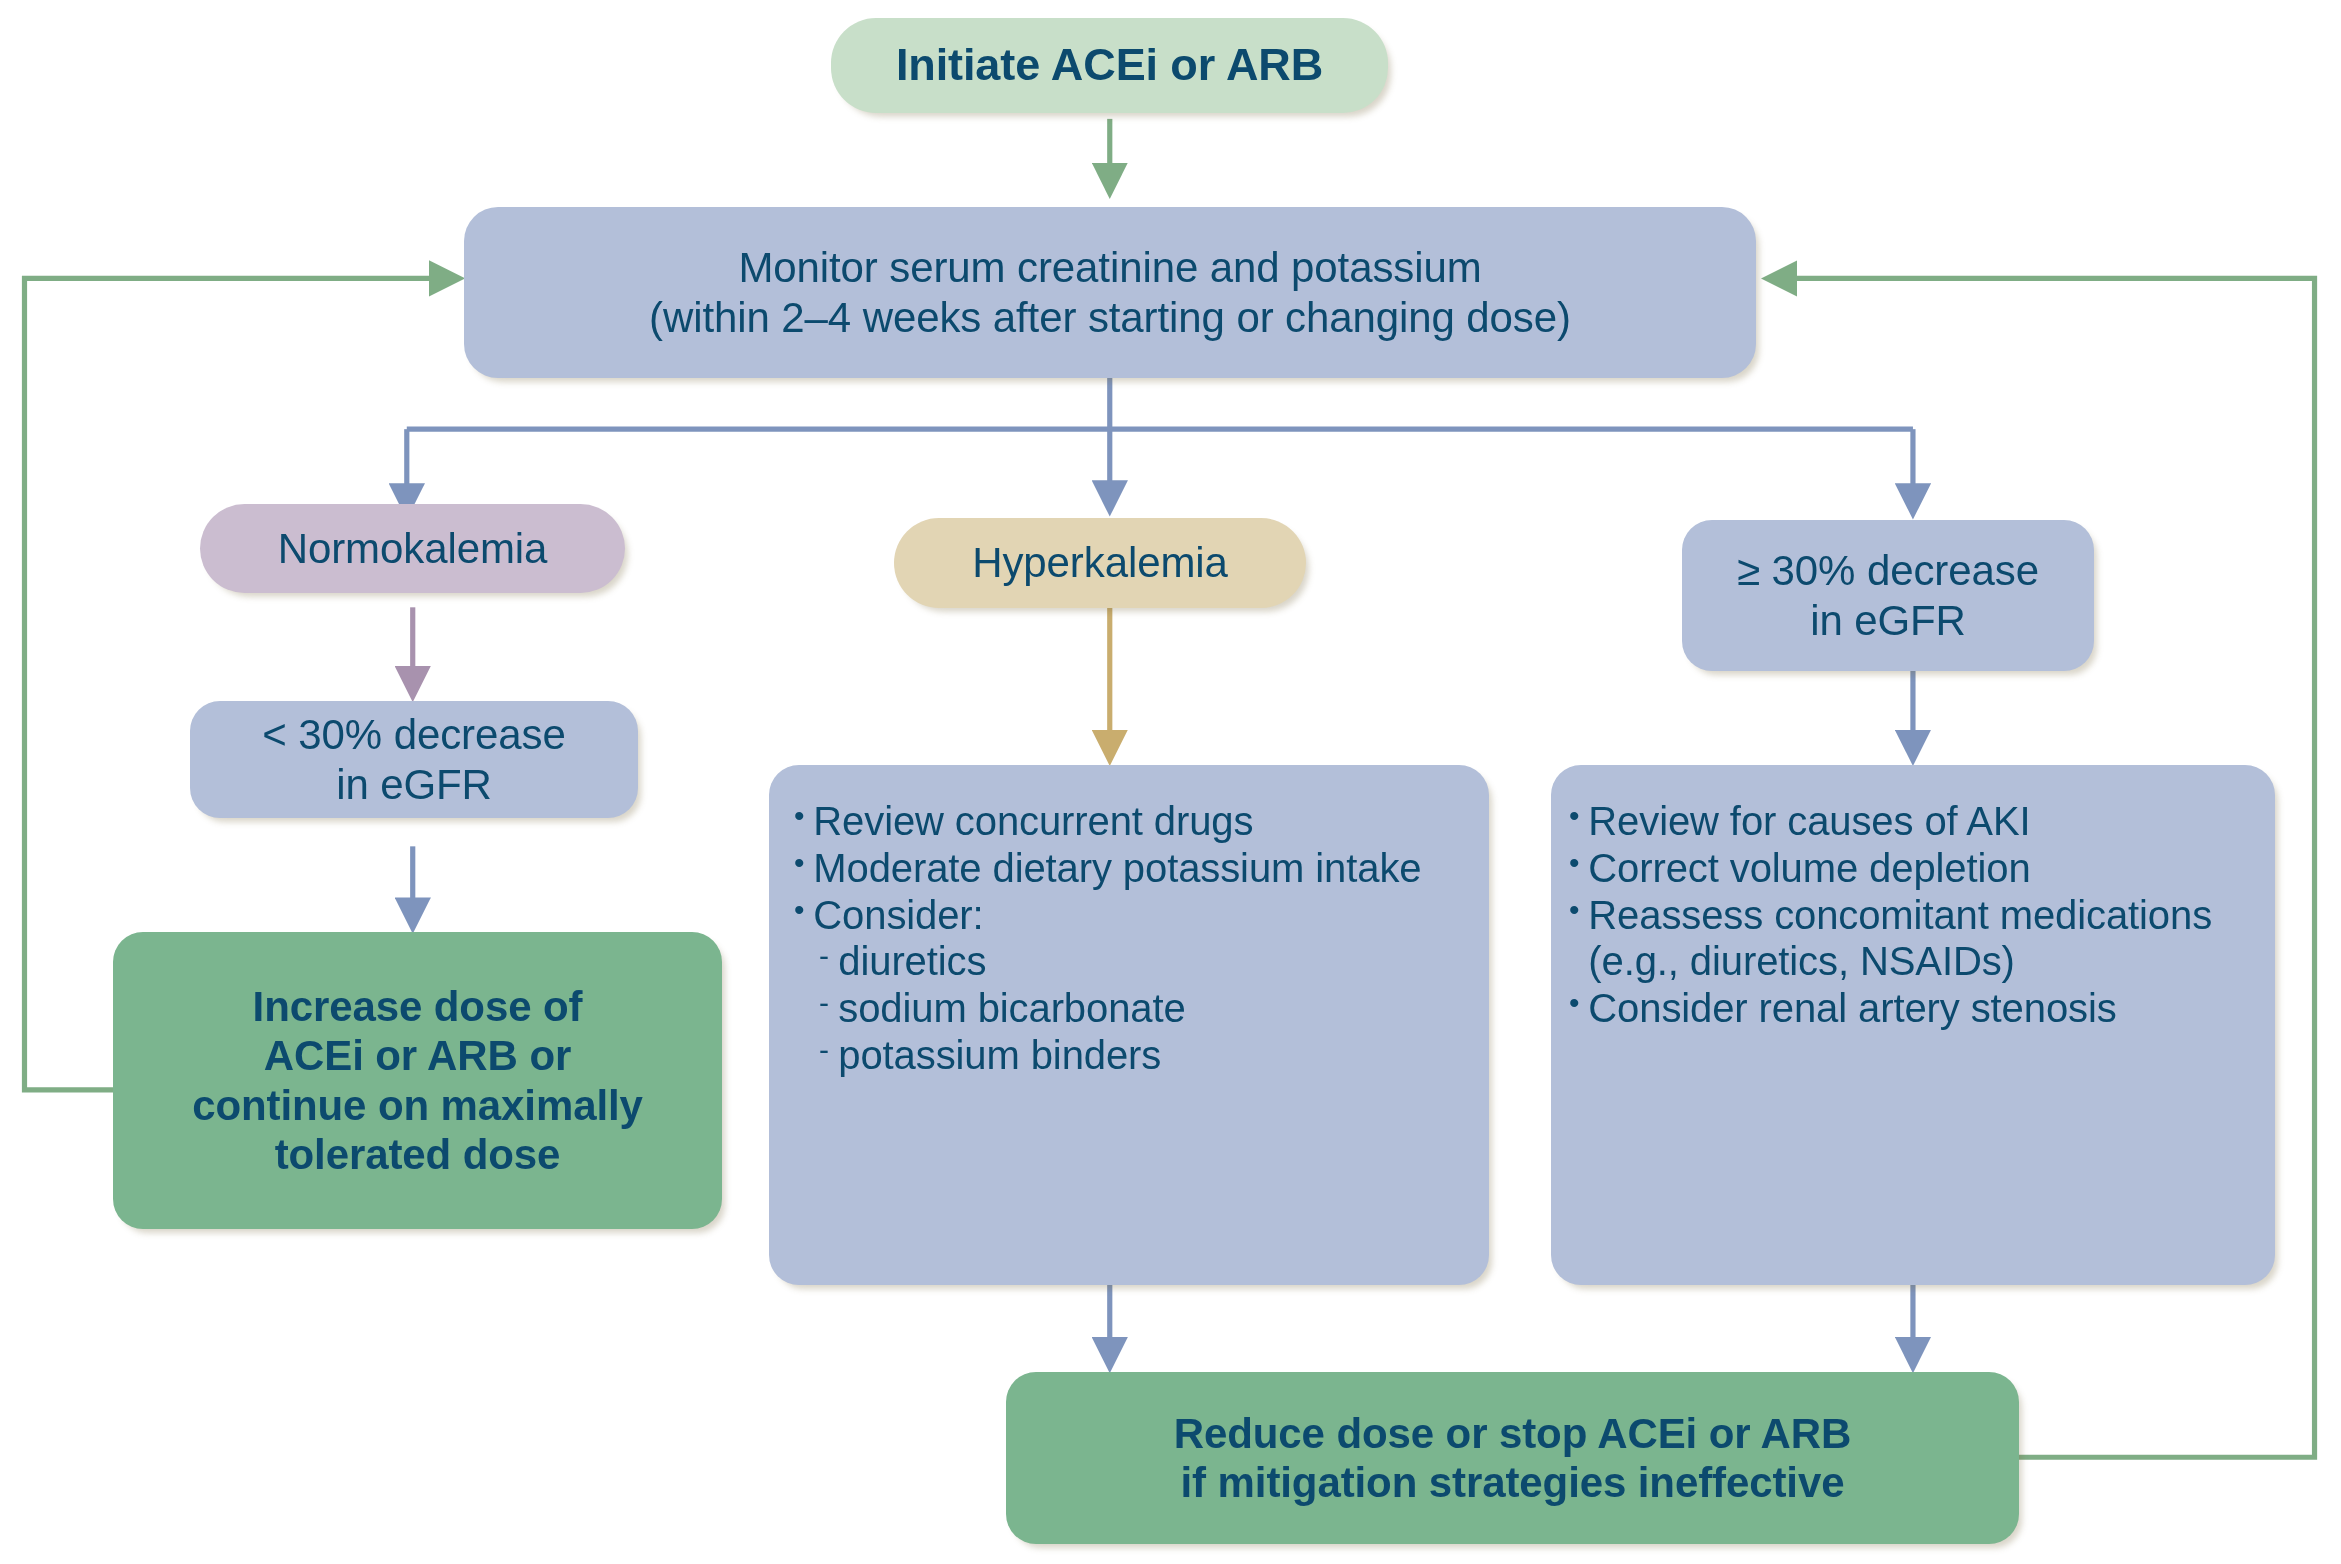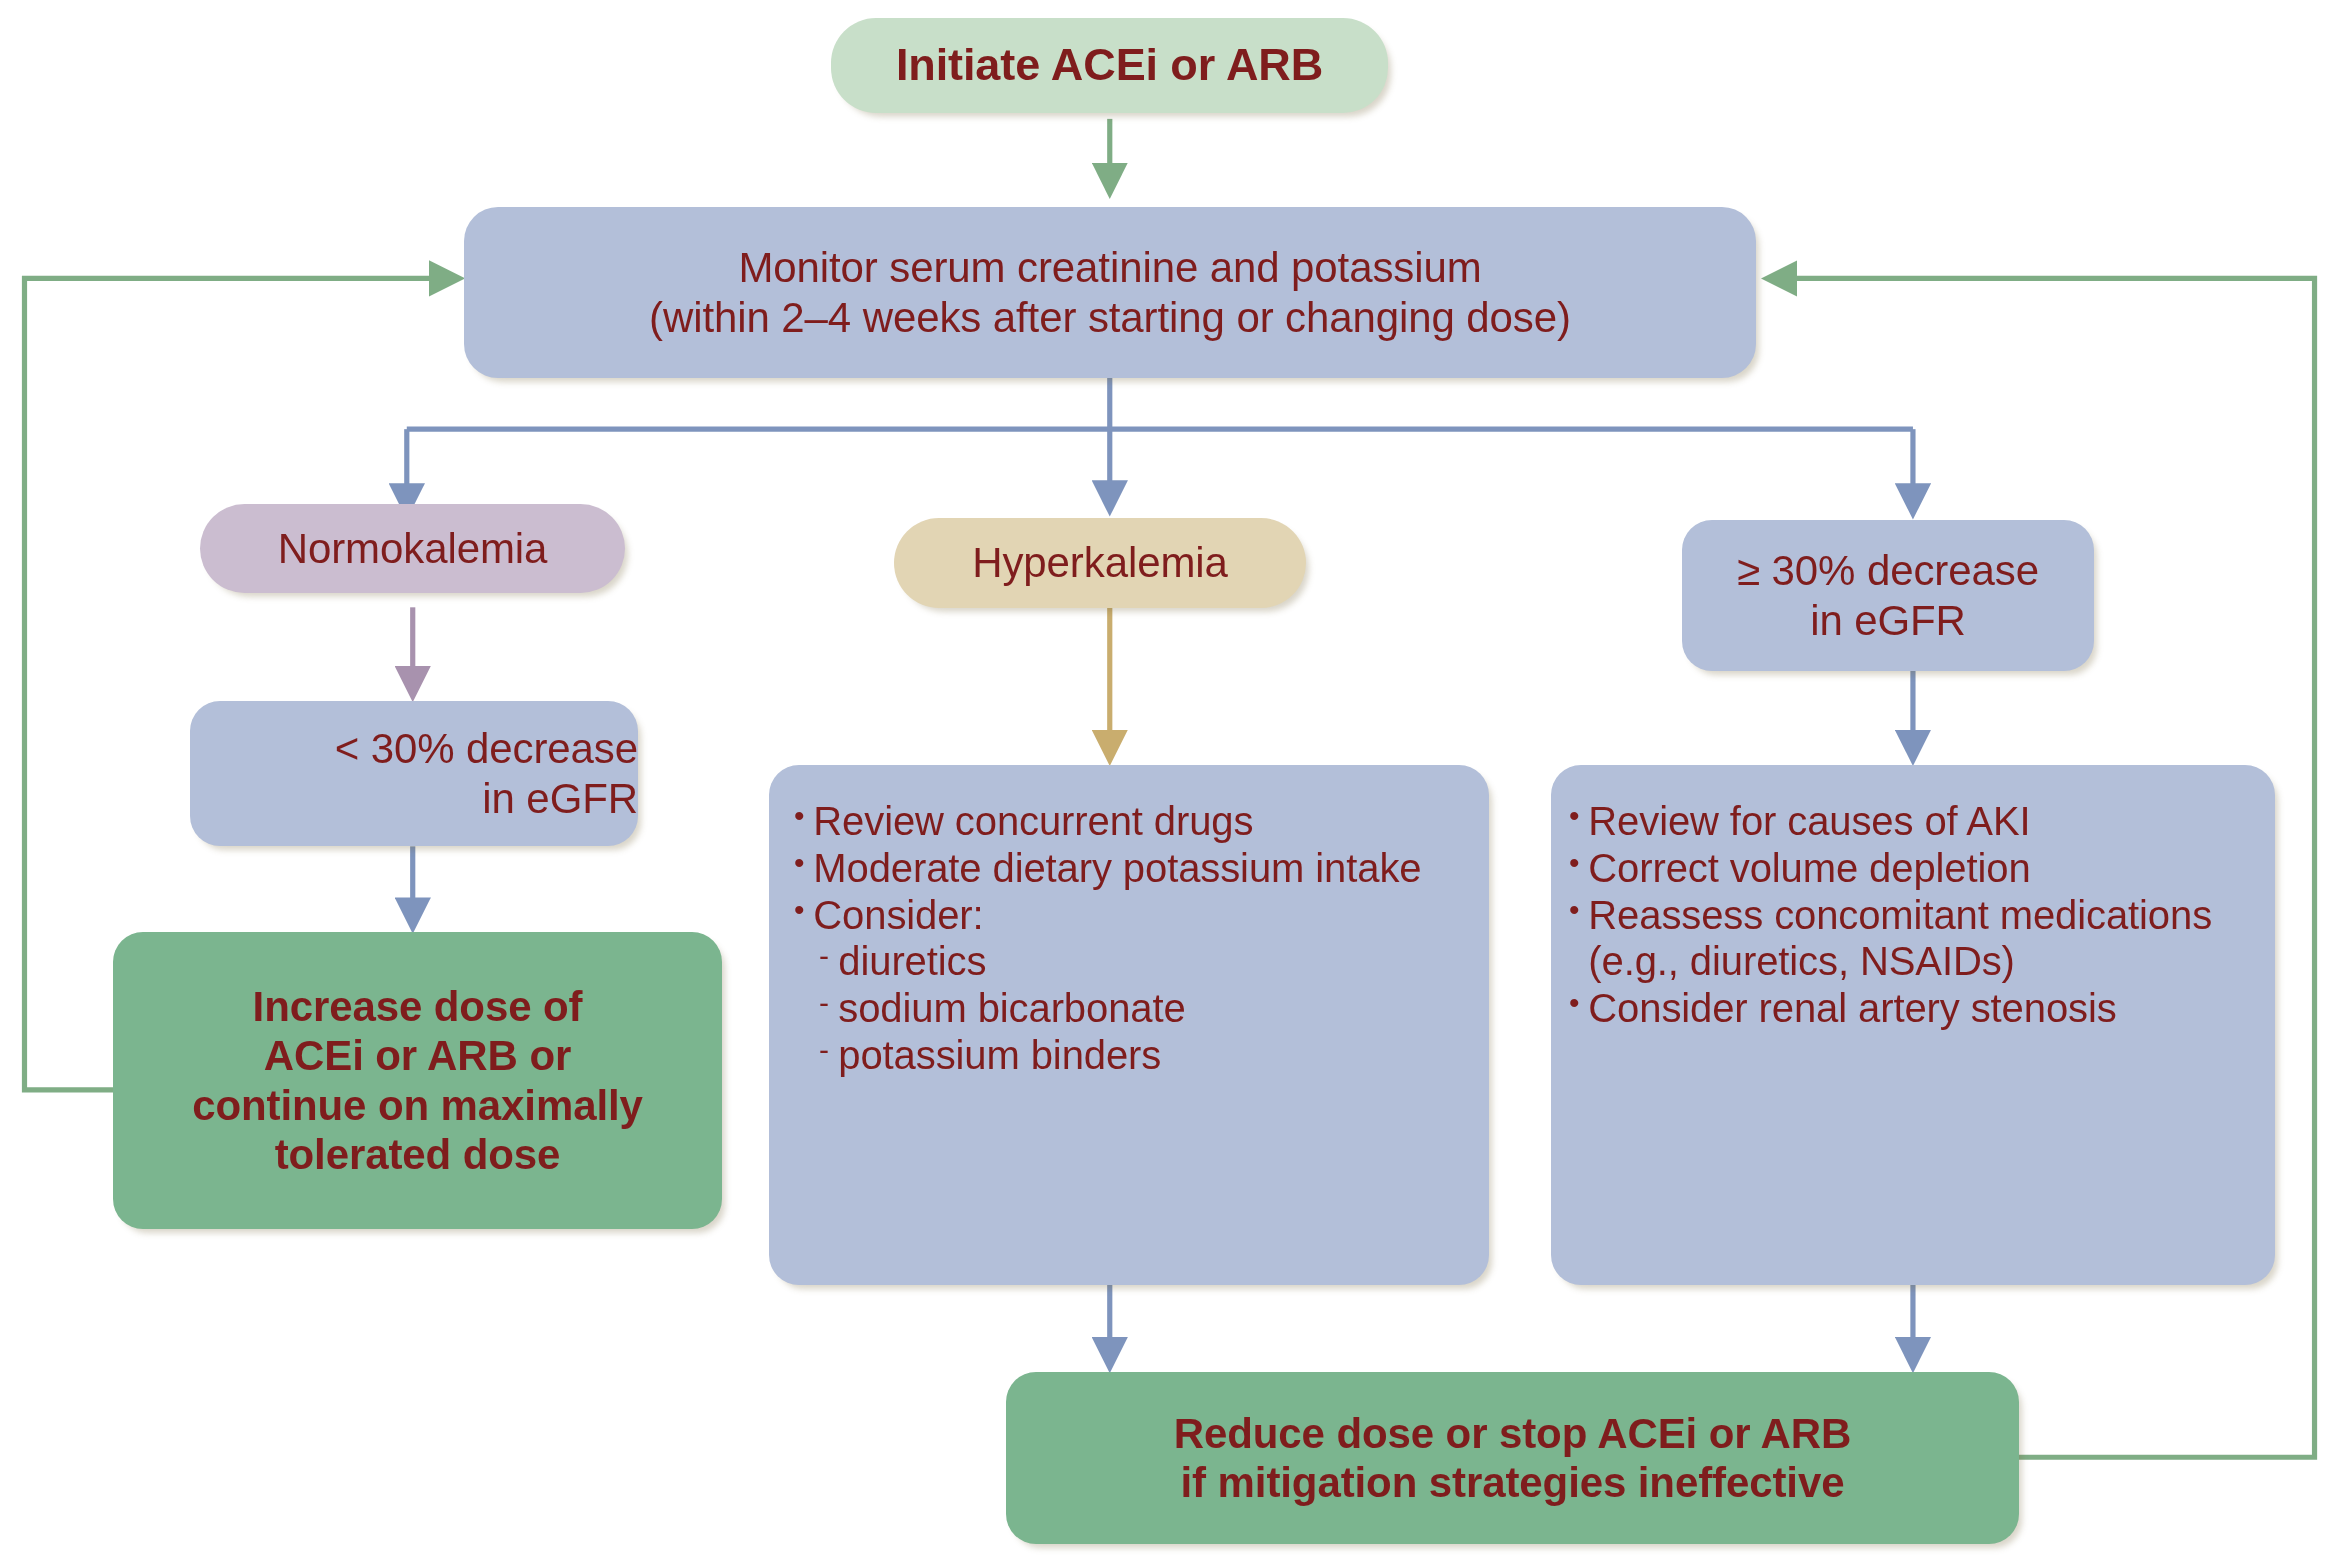--- a/index.html
+++ b/index.html
@@ -11,21 +11,21 @@
     background:#ffffff;
     overflow:hidden;
   }
   .node{
     position:absolute;
     box-sizing:border-box;
     display:flex;
     align-items:center;
     justify-content:center;
     text-align:center;
-    color:#7f1d1d;
+    color:#0c4a6e;
     line-height:1.17;
     letter-spacing:-0.1px;
   }
   .node.bulleted{
     display:block;
     text-align:left;
   }
   
   .pal-lightgreen{ background:#c8dfc9; }
   .pal-blue{ background:#b3bfd9; }
@@ -124,21 +124,21 @@
 
   <div class="node pal-tan r-pill shadowed" style="left:894px; top:518px; width:412px; height:90px; font-size:42px;">
     <span>Hyperkalemia</span>
   </div>
 
   <div class="node pal-blue r-md shadowed" style="left:1682px; top:520px; width:412px; height:151px; font-size:42px; flex-direction:column;">
     <div>≥ 30% decrease</div>
     <div>in eGFR</div>
   </div>
 
-  <div class="node pal-blue r-md shadowed" style="left:190px; top:701px; width:448px; height:145px; font-size:42px; flex-direction:column;align-items:flex-end;">
+  <div class="node pal-blue r-md shadowed" style="left:190px; top:701px; width:448px; height:117px; font-size:42px; flex-direction:column;">
     <div>&lt; 30% decrease</div>
     <div>in eGFR</div>
   </div>
 
   <div class="node pal-green r-md shadowed bold" style="left:113px; top:932px; width:609px; height:297px; font-size:42px; flex-direction:column;">
     <div>Increase dose of</div>
     <div>ACEi or ARB or</div>
     <div>continue on maximally</div>
     <div>tolerated dose</div>
   </div>

